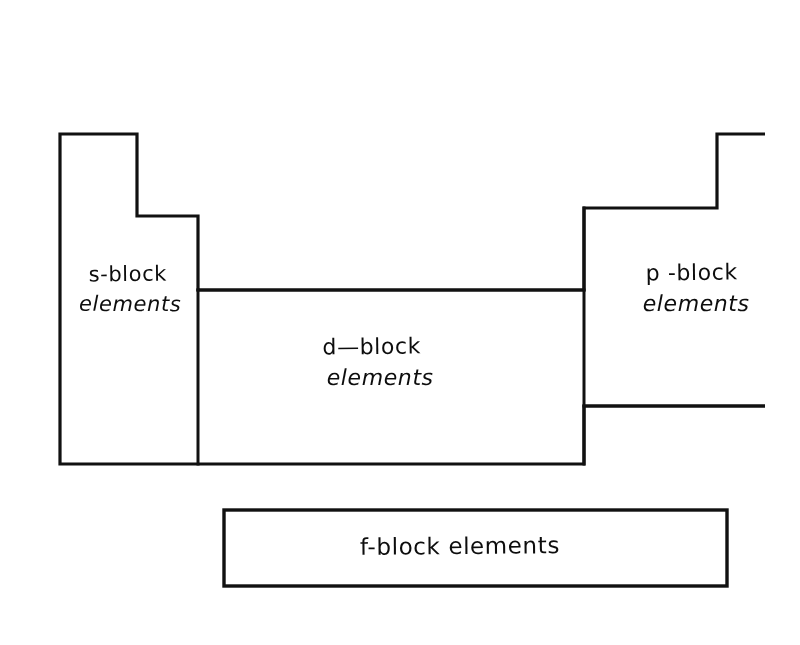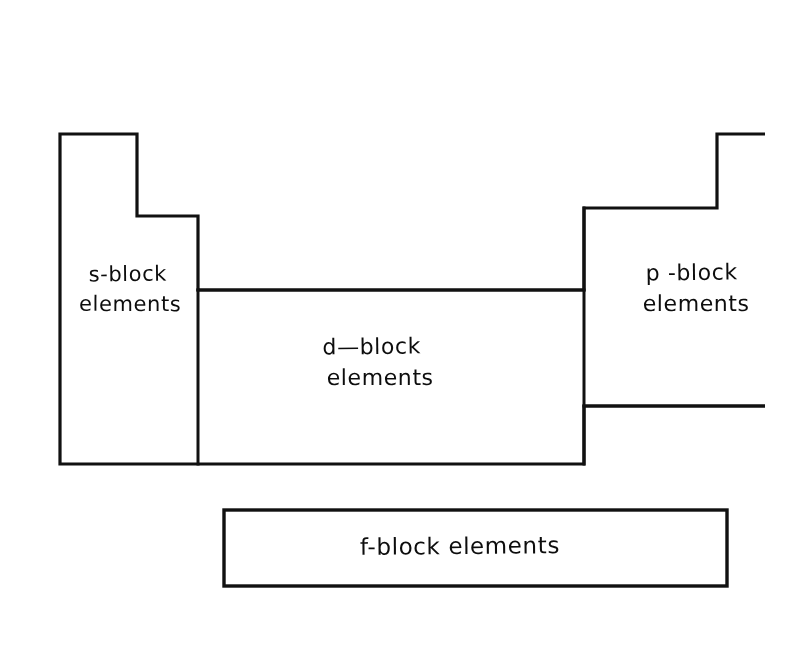--- a/index.html
+++ b/index.html
@@ -56,20 +56,21 @@
     white-space: nowrap;
     transform: rotate(-0.7deg);
     text-rendering: geometricPrecision;
   }
   .block-label .line1,
   .block-label .line2 {
     display: block;
   }
   .block-label .line2 {
     transform: rotate(0.9deg) translateX(2px);
+    font-style: italic;
   }
   
   #label-s-block {
     left: 58px;
     top: 216px;
     width: 140px;
     font-size: 21px;
   }
   
   #label-d-block {

